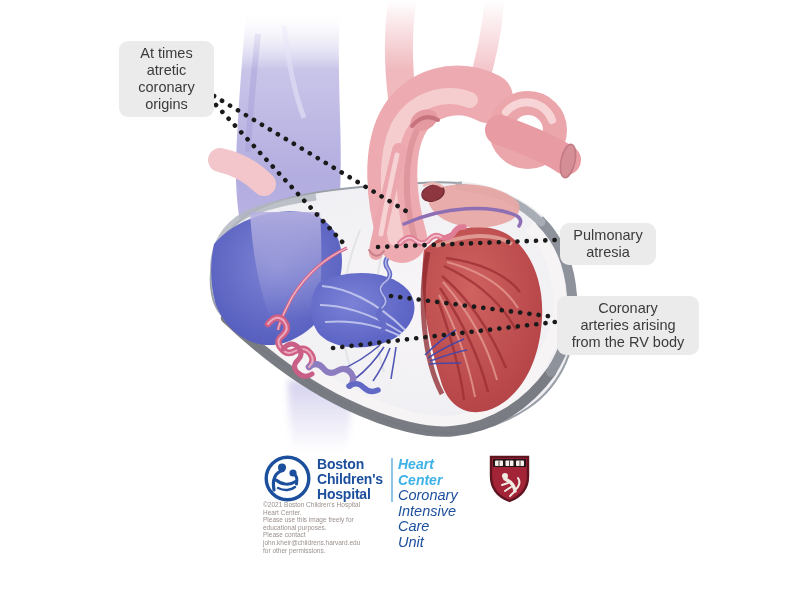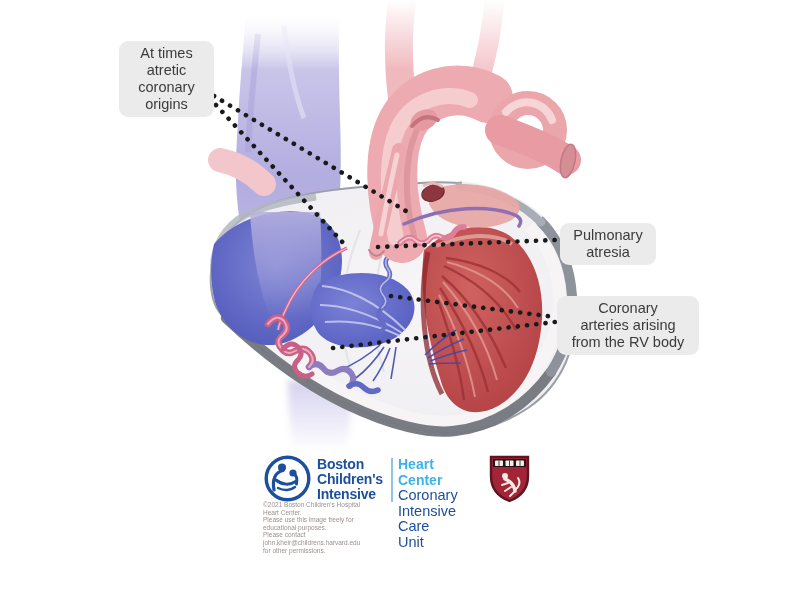--- a/index.html
+++ b/index.html
@@ -10,21 +10,21 @@
            font-size:14.5px;line-height:17px;text-align:center;white-space:pre-line;
            padding:4px 4px;box-sizing:border-box;}
   #co1{left:119px;top:41px;width:95px;}
   #co2{left:560px;top:223px;width:96px;}
   #co3{left:557px;top:296px;width:142px;}
   .footer{position:absolute;left:0;top:0;}
   .bch-logo{position:absolute;left:263px;top:454px;width:49px;height:49px;}
   .bch-name{position:absolute;left:317px;top:457px;font-weight:bold;font-size:14px;
             line-height:15px;color:#1c4f9c;white-space:pre-line;letter-spacing:-0.2px;}
   .sep{position:absolute;left:391px;top:458px;width:2px;height:44px;background:#8fc3e8;}
-  .unit{position:absolute;left:398px;top:457px;}
+  .unit{position:absolute;left:398px;top:457px;font-style:italic;}
   .unit .t1{font-weight:bold;font-size:14px;line-height:15.5px;color:#3eb2e7;}
   .unit .t2{font-size:14.5px;line-height:15.5px;color:#1c4f9c;white-space:pre-line;}
   .shield{position:absolute;left:488px;top:454px;width:43px;height:50px;}
   .fineprint{position:absolute;left:263px;top:501px;color:#9a918d;font-size:6.5px;
              line-height:7.6px;}
 </style>
 </head>
 <body>
 
 <div class="stage">
@@ -216,21 +216,21 @@
       <g fill="none" stroke="#1c4f9c" stroke-linecap="round">
         <path d="M11,36 C9,26 12,18 20,16.5" stroke-width="3.2"></path>
         <path d="M33.5,30 C34.5,25 33.5,21 30,19" stroke-width="3"></path>
         <path d="M13,26 C19,31 27,31.5 32.5,27.5" stroke-width="3"></path>
         <path d="M15,34 C21,37 28,36.5 32,33" stroke-width="2.4"></path>
       </g>
     </svg>
 
     <div class="bch-name">Boston
 Children's
-Intensive</div>
+Hospital</div>
     <div class="sep"></div>
 
     <div class="unit">
       <div class="t1">Heart Center</div>
       <div class="t2">Coronary Intensive
 Care Unit</div>
     </div>
 
     <svg class="shield" viewBox="0 0 43 50">
       <path d="M3,3 L40,3 L40,22 C40,36 32,43 21.5,47 C11,43 3,36 3,22 Z" fill="#a32337" stroke="#5e1520" stroke-width="2.4"></path>

